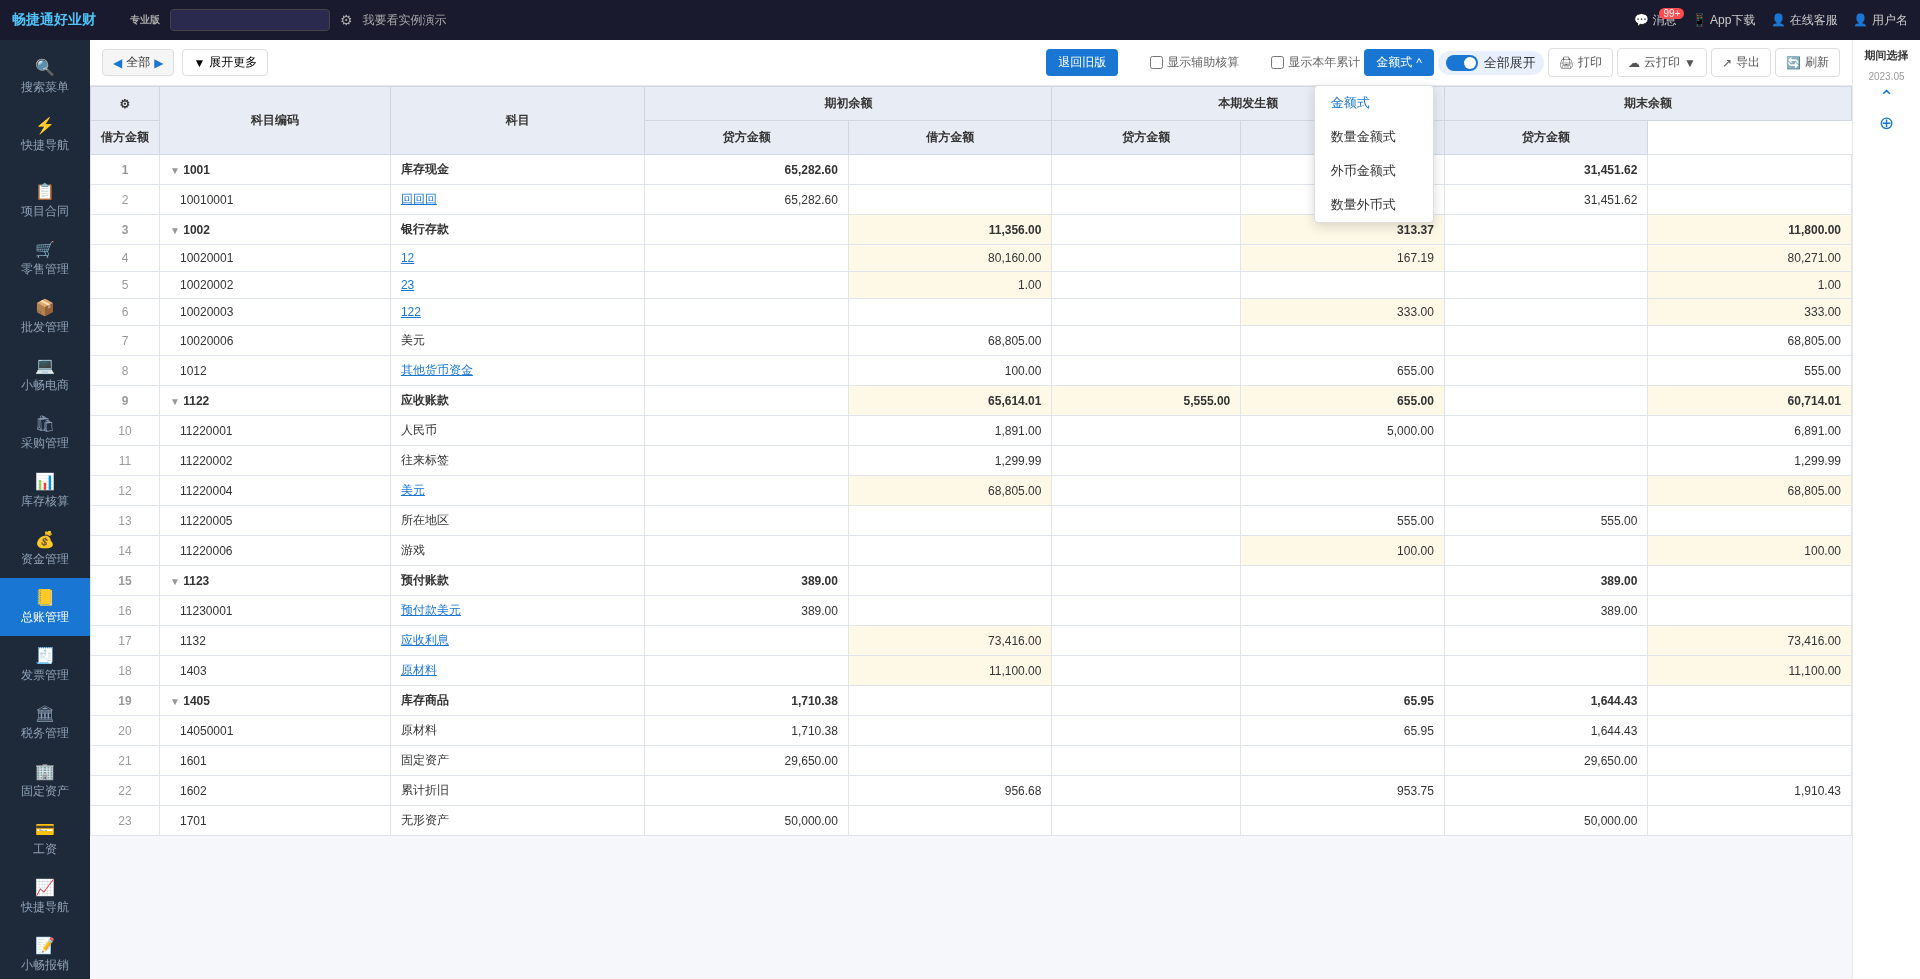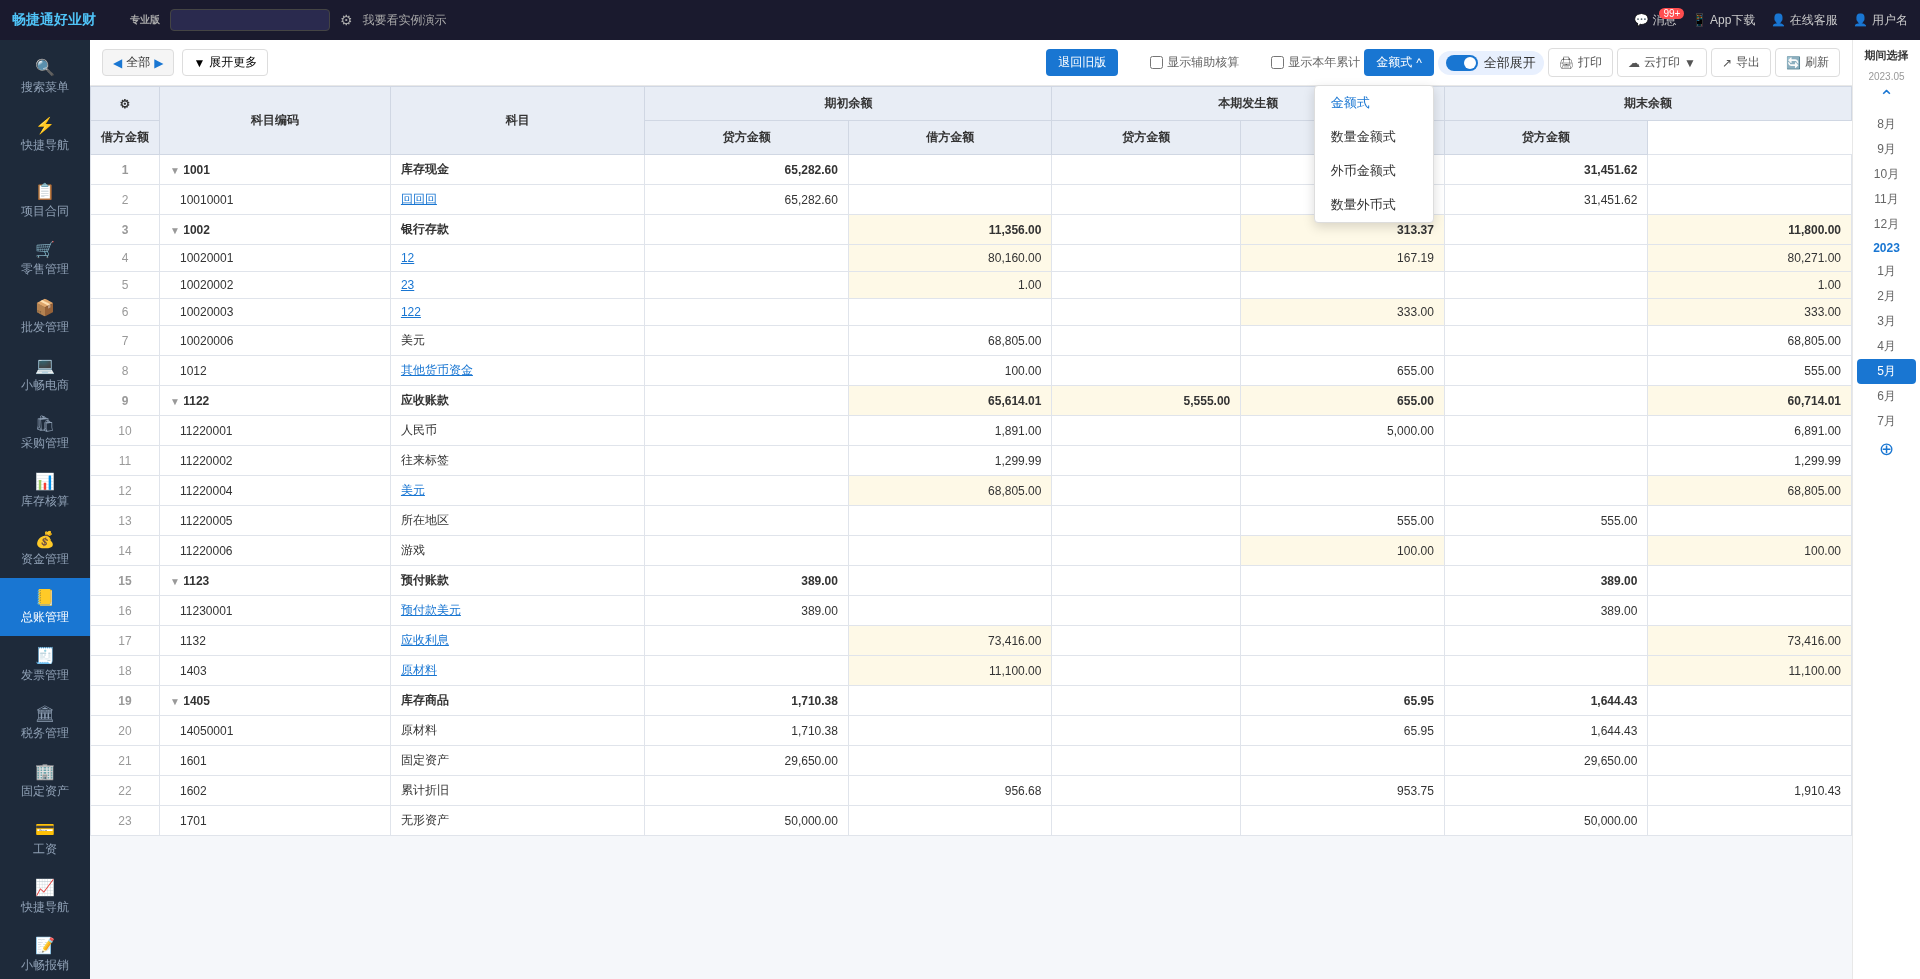--- a/index.html
+++ b/index.html
@@ -525,31 +525,16 @@
             </tr>
           </tbody>
       </table>
     </div>
   </div>
 
   <div class="right-panel">
     <div style="font-size:11px;color:#333;font-weight:600;text-align:center;margin-bottom:4px;">期间选择</div>
     <div style="font-size:10px;color:#999;">2023.05</div>
     <div class="nav-arrow">⌃</div>
-    <div id="months-container" style="width:100%;">
-        <div class="right-panel-month">8月</div>
-        <div class="right-panel-month">9月</div>
-        <div class="right-panel-month">10月</div>
-        <div class="right-panel-month">11月</div>
-        <div class="right-panel-month">12月</div>
-        <div class="right-panel-month" style="color: rgb(25, 118, 210); font-weight: 600;">2023</div>
-        <div class="right-panel-month">1月</div>
-        <div class="right-panel-month">2月</div>
-        <div class="right-panel-month">3月</div>
-        <div class="right-panel-month">4月</div>
-        <div class="right-panel-month" style="background: rgb(25, 118, 210); color: rgb(255, 255, 255);">5月</div>
-        <div class="right-panel-month">6月</div>
-        <div class="right-panel-month">7月</div>
-      </div>
     <div style="color:#1976d2;font-size:18px;cursor:pointer;">⊕</div>
   </div>
 
 </div>
 
 </body></html>

